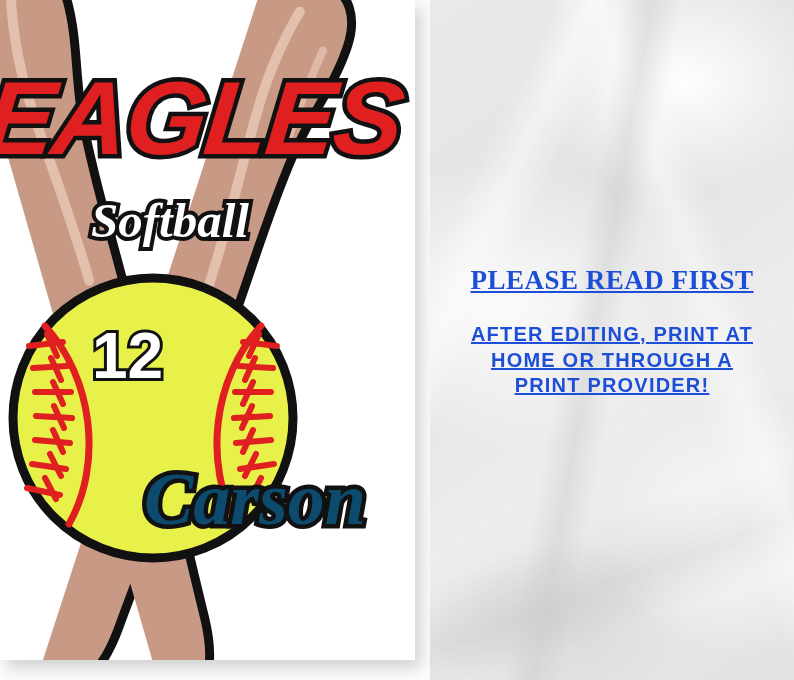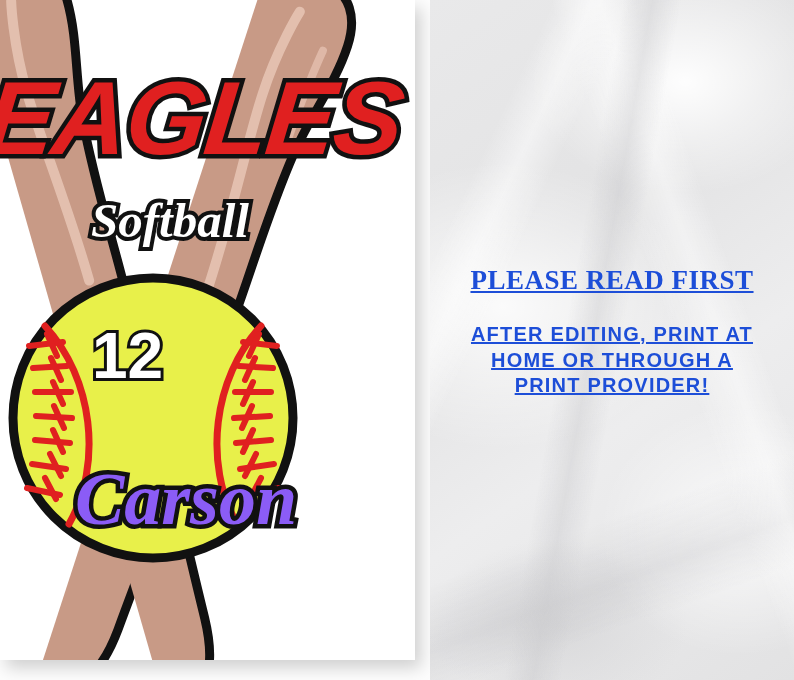--- a/index.html
+++ b/index.html
@@ -156,27 +156,27 @@
     line-height: 1;
     color: #ffffff;
     -webkit-text-stroke: 8px #111111;
     paint-order: stroke fill;
   }
   .player-name {
     position: absolute;
     left: 6px;
     top: 462px;
     width: 360px;
-    text-align: center;
+    text-align: right;
     font-family: "Liberation Serif", serif;
     font-weight: bold;
     font-style: italic;
     font-size: 74px;
     line-height: 1;
-    color: #8b5cf6;
+    color: #0c4a6e;
     -webkit-text-stroke: 9px #111111;
     paint-order: stroke fill;
   }
   .jersey-number {
     position: absolute;
     left: 92px;
     top: 300px;
     width: 130px;
     font-family: "Liberation Sans", sans-serif;
     font-weight: bold;

